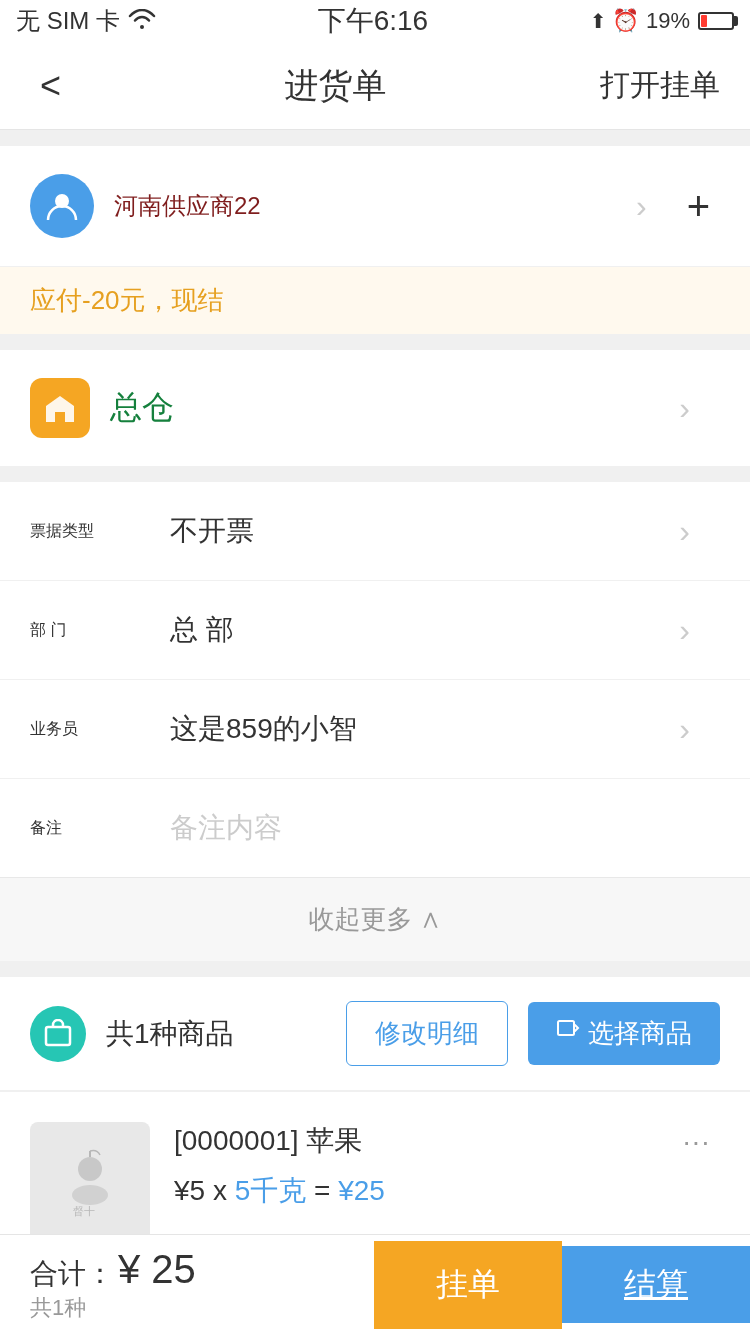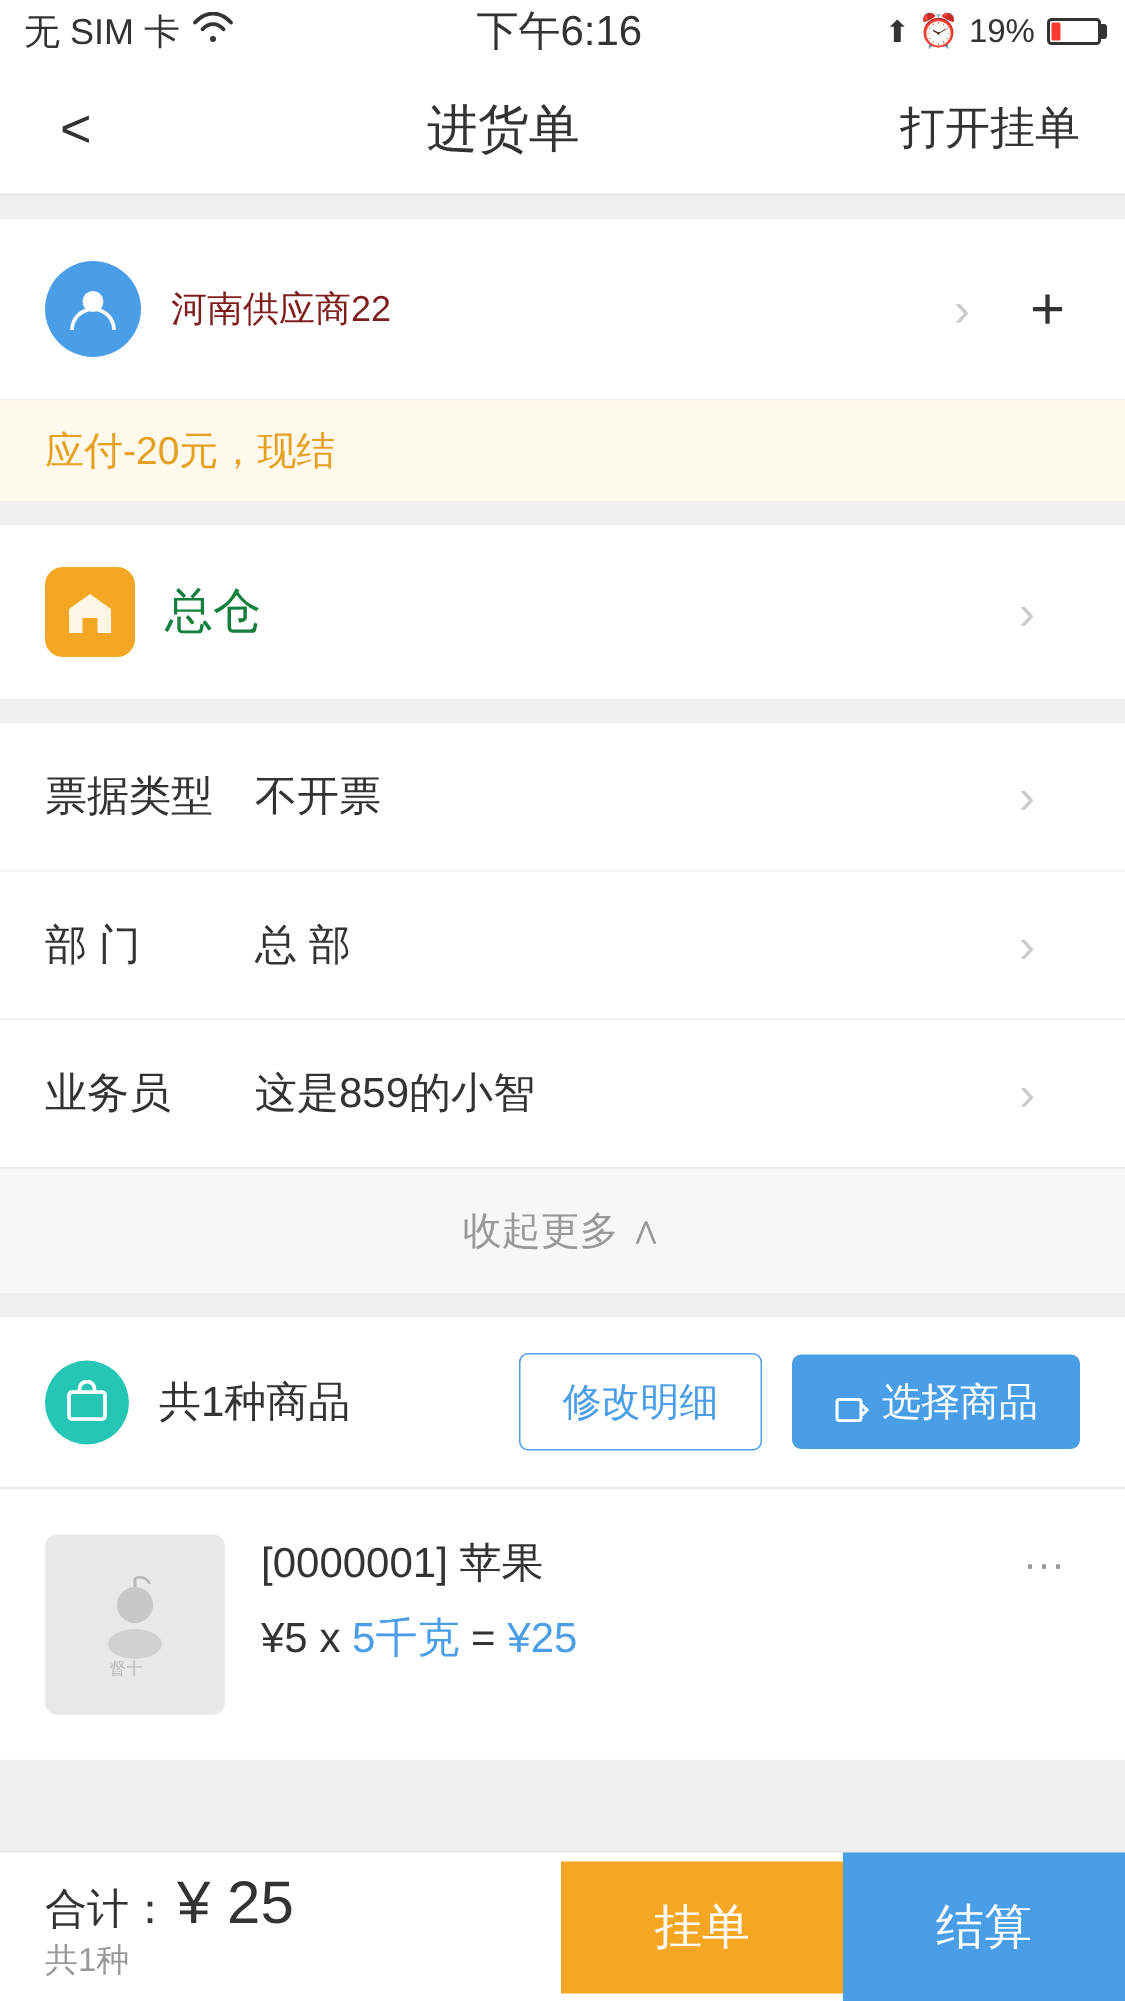--- a/index.html
+++ b/index.html
@@ -164,21 +164,21 @@
     }
     .form-row {
       display: flex;
       align-items: center;
       padding: 30px 30px;
       border-bottom: 1px solid #f0f0f0;
       min-height: 90px;
     }
     .form-row:last-child { border-bottom: none; }
     .form-label {
-      font-size: 28px;
+      font-size: 16px;
       color: #333;
       width: 120px;
       flex-shrink: 0;
     }
     .form-value {
       flex: 1;
       font-size: 28px;
       color: #333;
       margin-left: 20px;
     }
@@ -231,21 +231,21 @@
     }
     .btn-filled {
       background: #4a9ee8;
       color: #fff;
       padding: 14px 28px;
       font-size: 26px;
       border-radius: 6px;
       border: none;
       cursor: pointer;
       display: flex;
-      align-items: flex-end;
+      align-items: flex-start;
       gap: 8px;
     }
 
     
     .product-item {
       background: #fff;
       margin-top: 2px;
       display: flex;
       align-items: flex-start;
       padding: 30px;
@@ -318,29 +318,30 @@
       color: #fff;
       font-size: 32px;
       border: none;
       cursor: pointer;
       display: flex;
       align-items: center;
       justify-content: center;
     }
     .btn-checkout {
       width: 188px;
-      height: 100px;
+      height: 77px;
       background: #4a9ee8;
       color: #fff;
       font-size: 32px;
       border: none;
       cursor: pointer;
       display: flex;
       align-items: center;
       justify-content: center;
+      text-decoration: underline;
     }
 
     
     .bottom-spacer { height: 100px; }
   </style>
 </head>
 <body>
 
 <div class="status-bar">
   <div class="status-left">
@@ -406,20 +407,24 @@
   </div>
   <div class="form-row">
     <span class="form-label">部 门</span>
     <span class="form-value">总 部</span>
     <span class="chevron-right">›</span>
   </div>
   <div class="form-row">
     <span class="form-label">业务员</span>
     <span class="form-value">这是859的小智</span>
     <span class="chevron-right">›</span>
+  </div>
+  <div class="form-row">
+    <span class="form-label">备注</span>
+    <span class="form-value placeholder">备注内容</span>
   </div>
 </div>
 
 <div class="collapse-bar">收起更多 ∧</div>
 
 <div class="product-header">
   <div class="product-icon">
     <svg width="30" height="30" viewBox="0 0 30 30" fill="none">
       <rect x="3" y="8" width="24" height="18" rx="2" stroke="#fff" stroke-width="2.5" fill="none"></rect>
       <path d="M10 8V6a5 5 0 0110 0v2" stroke="#fff" stroke-width="2.5" fill="none"></path>

